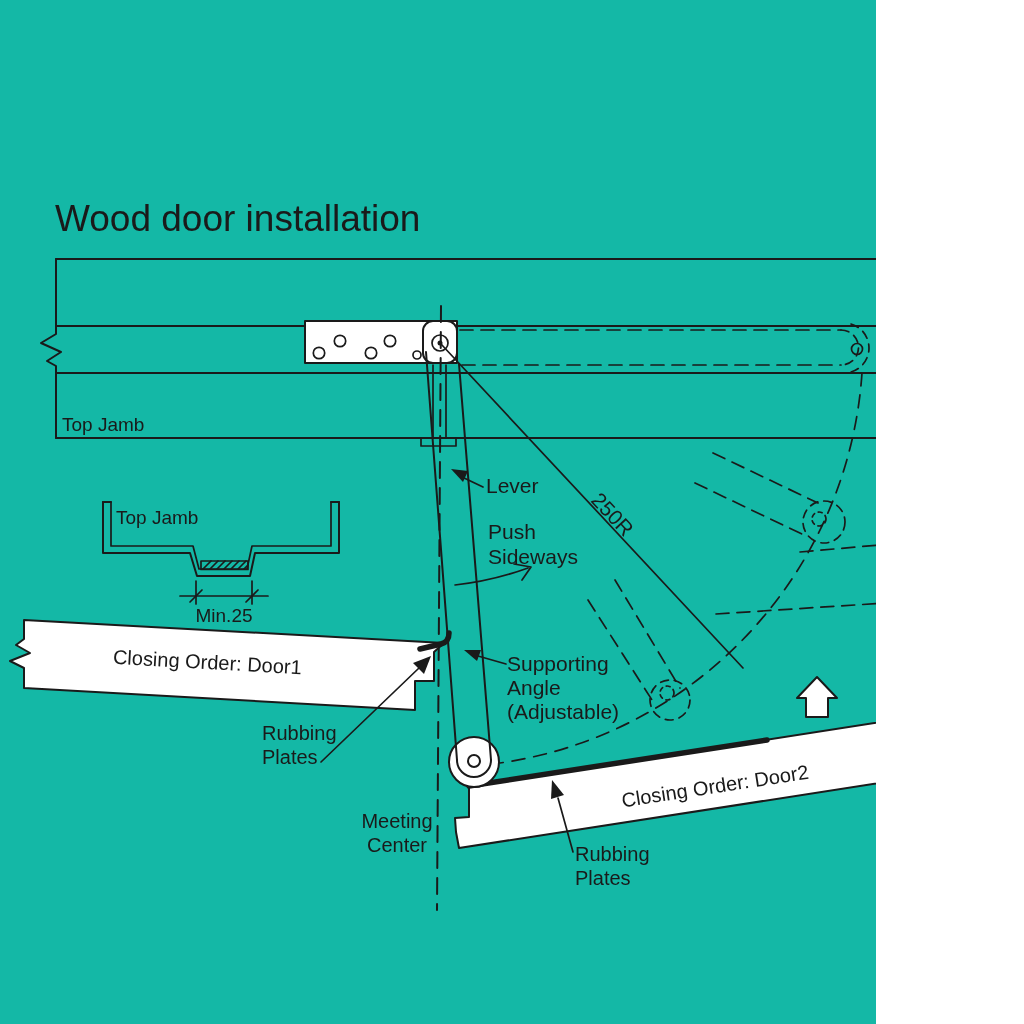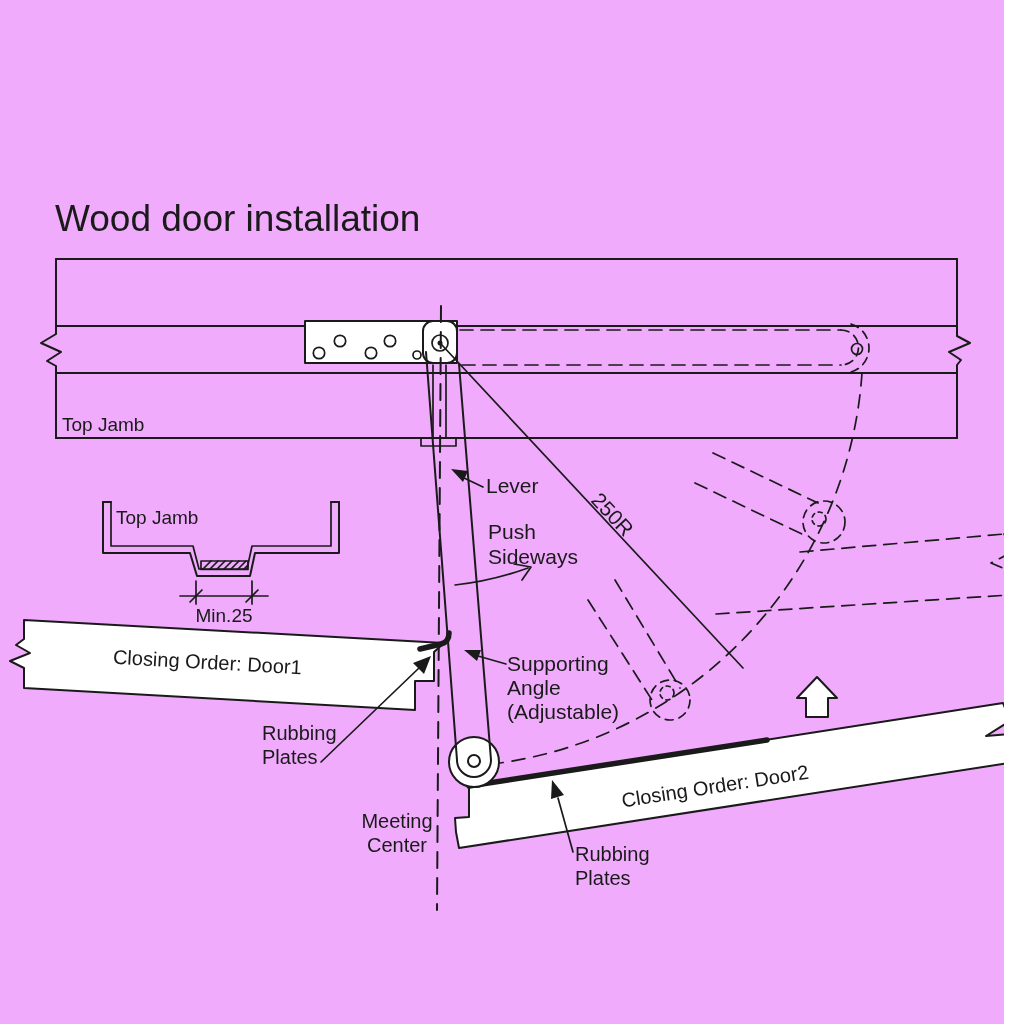--- a/index.html
+++ b/index.html
@@ -1,16 +1,16 @@
 <!DOCTYPE html>
 <html><head>
 <meta charset="utf-8">
 <style>
   html,body{margin:0;padding:0;background:#fff;}
-  .stage{position:relative;width:1004px;height:1024px;background:#f0abfc;overflow:hidden;}
+  .stage{position:relative;width:876px;height:1024px;background:#14b8a6;overflow:hidden;}
   svg{display:block;}
   text{font-family:"Liberation Sans", sans-serif; fill:#1a1a1a;}
   .ln{stroke:#1a1a1a;fill:none;stroke-width:2;stroke-linecap:round;stroke-linejoin:round;}
   .thin{stroke-width:1.7;}
   .fillw{fill:#ffffff;}
   .dash{stroke-dasharray:13 8;}
   .dasharc{stroke-dasharray:13 9;}
   .dashc{stroke-dasharray:8 6;}
   .dashs{stroke-dasharray:4 4;}
   .thick{stroke-width:5.5;}

